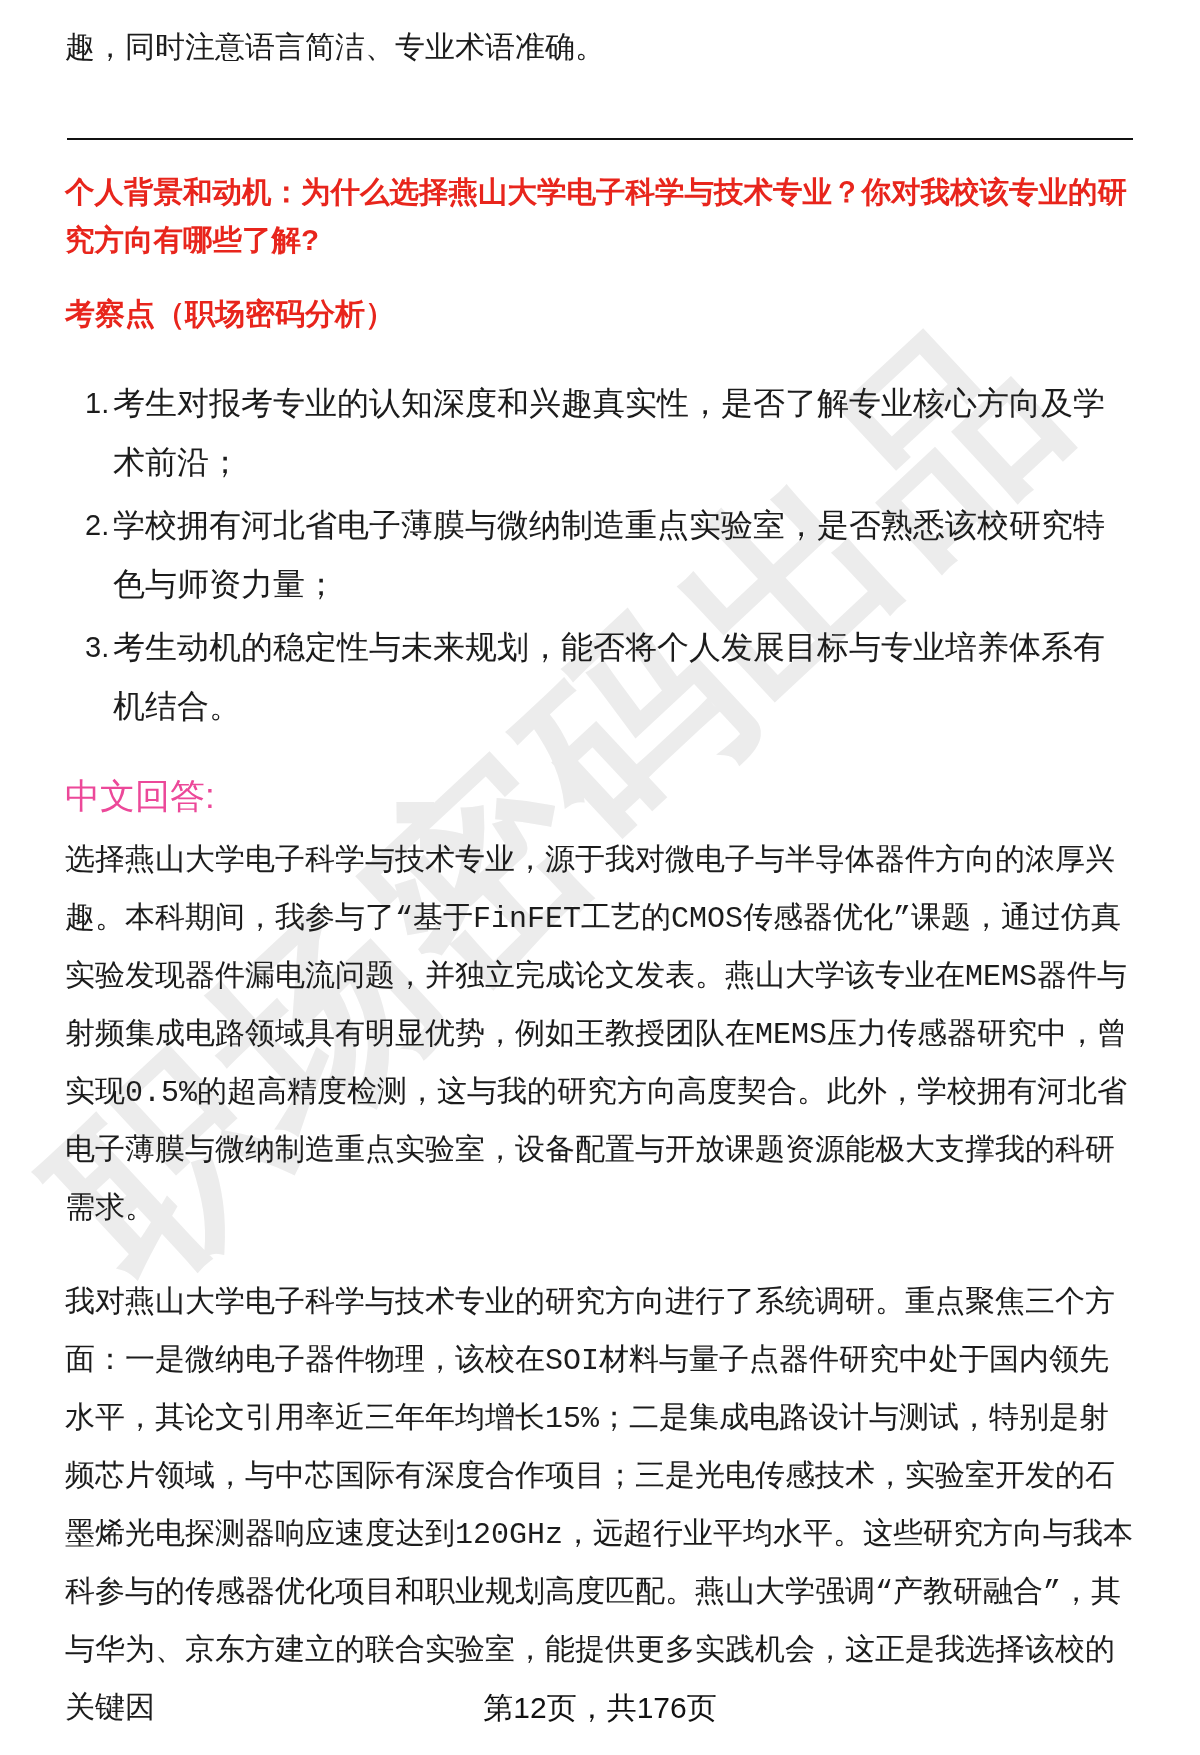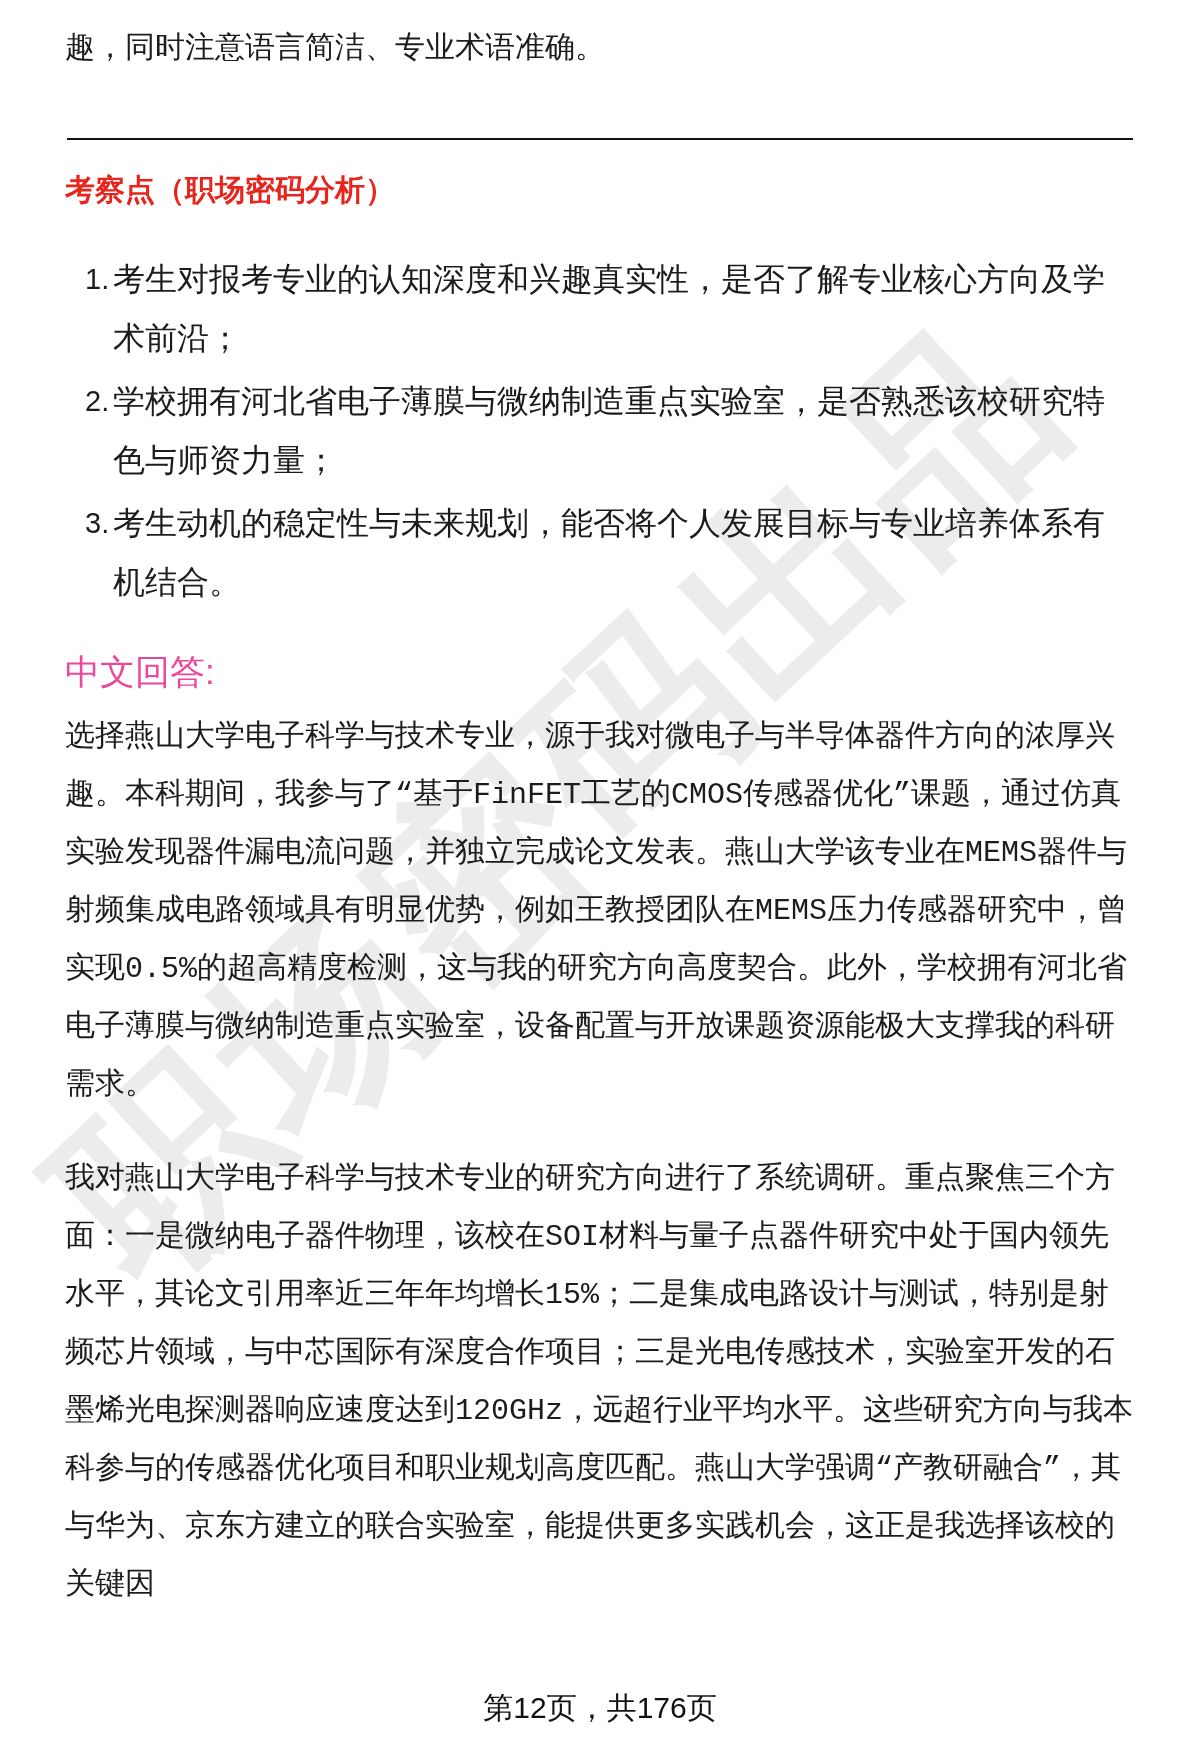--- a/index.html
+++ b/index.html
@@ -113,20 +113,21 @@
 <div class="page">
 
   <div class="watermark">职场密码出品</div>
 
   <div class="content">
 
     <div class="carryover">趣，同时注意语言简洁、专业术语准确。</div>
 
     <hr class="divider">
 
+    <div class="question-heading">个人背景和动机：为什么选择燕山大学电子科学与技术专业？你对我校该专业的研究方向有哪些了解?</div>
 
     <div class="analysis-heading">考察点（职场密码分析）</div>
 
     <div class="points">
 
       <div class="point">
         <span class="point-num">1.</span>
         <span class="point-text">考生对报考专业的认知深度和兴趣真实性，是否了解专业核心方向及学术前沿；</span>
       </div>
 

